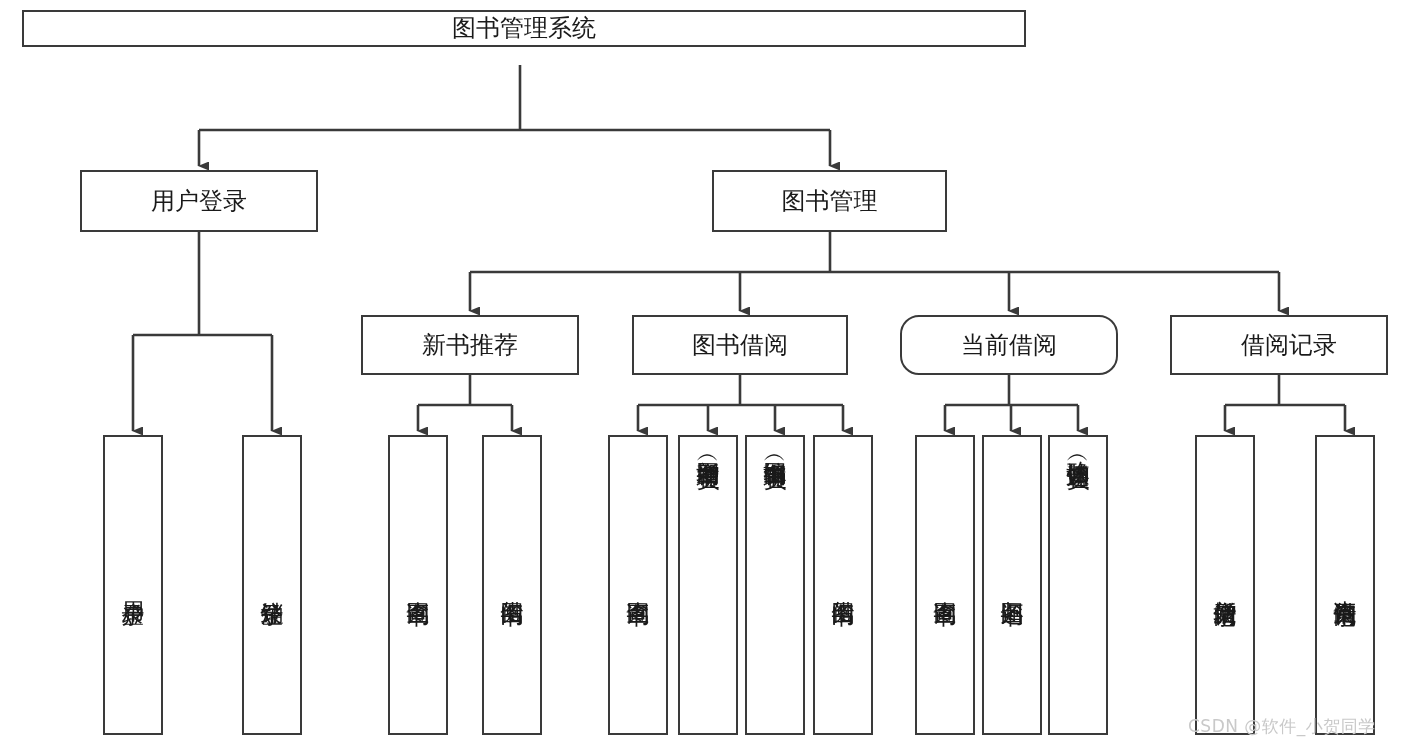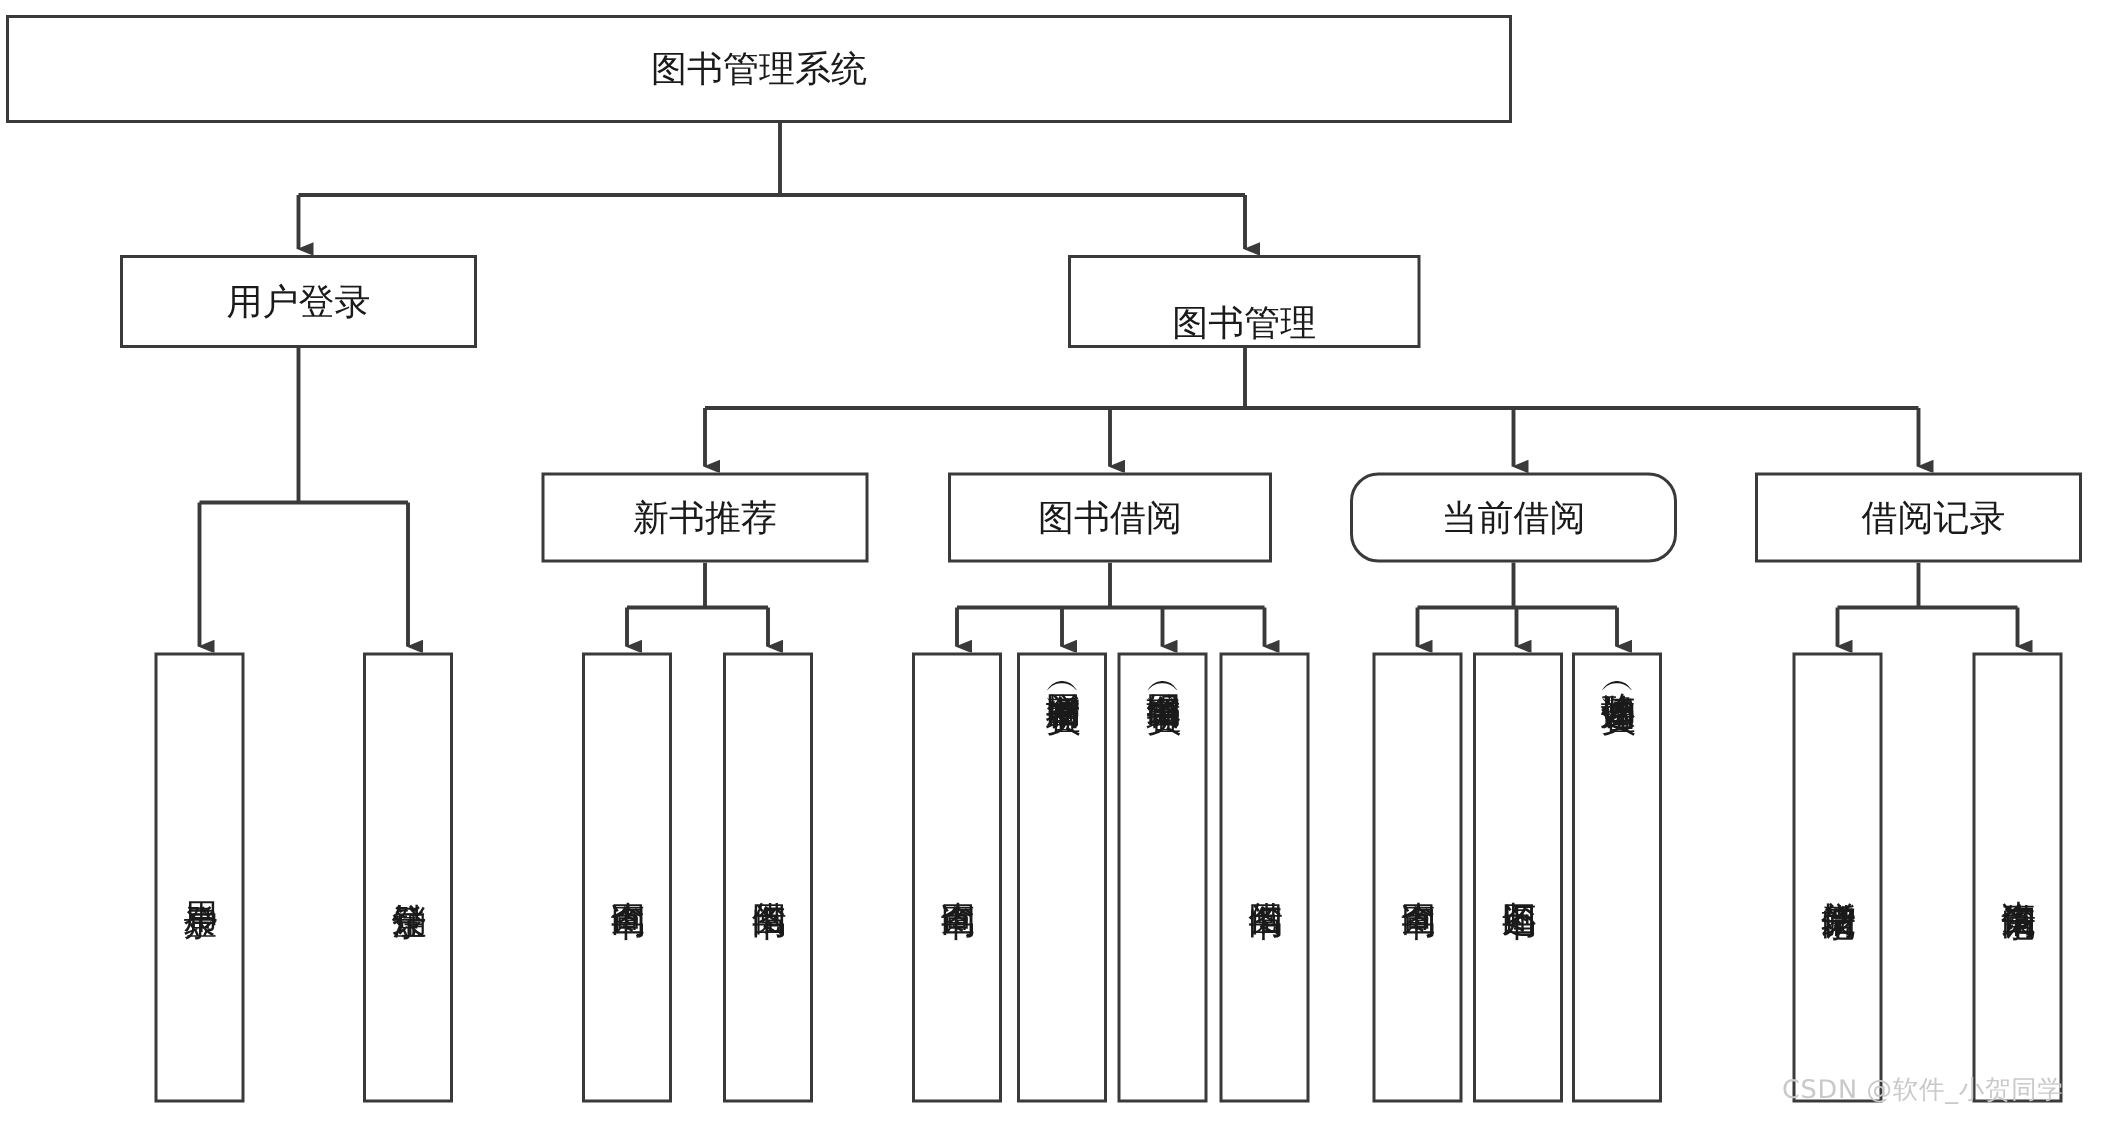--- a/index.html
+++ b/index.html
@@ -118,28 +118,28 @@
       <path d="M 1011,405 L 1011,431" marker-end="url(#arrowhead)"></path>
       <path d="M 1078,405 L 1078,431" marker-end="url(#arrowhead)"></path>
 
       <path d="M 1279,375 L 1279,405"></path>
       <path d="M 1225,405 L 1345,405"></path>
       <path d="M 1225,405 L 1225,431" marker-end="url(#arrowhead)"></path>
       <path d="M 1345,405 L 1345,431" marker-end="url(#arrowhead)"></path>
     </g>
   </svg>
 
-  <div class="node h-node" style="left:4px; top:10px; width:1004px; height:72px;">
+  <div class="node h-node" style="left:22px; top:10px; width:1004px; height:37px;">
     <span>图书管理系统</span>
   </div>
 
   <div class="node h-node" style="left:80px; top:170px; width:238px; height:62px;">
     <span>用户登录</span>
   </div>
-  <div class="node h-node" style="left:712px; top:170px; width:235px; height:62px;align-items:flex-end;">
+  <div class="node h-node" style="left:712px; top:170px; width:235px; height:62px;">
     <span>图书管理</span>
   </div>
 
   <div class="node h-node" style="left:361px; top:315px; width:218px; height:60px;text-align:right;">
     <span>新书推荐</span>
   </div>
   <div class="node h-node" style="left:632px; top:315px; width:216px; height:60px;text-align:right;">
     <span>图书借阅</span>
   </div>
   <div class="node h-node" style="left:900px; top:315px; width:218px; height:60px;border-radius:19px;">

